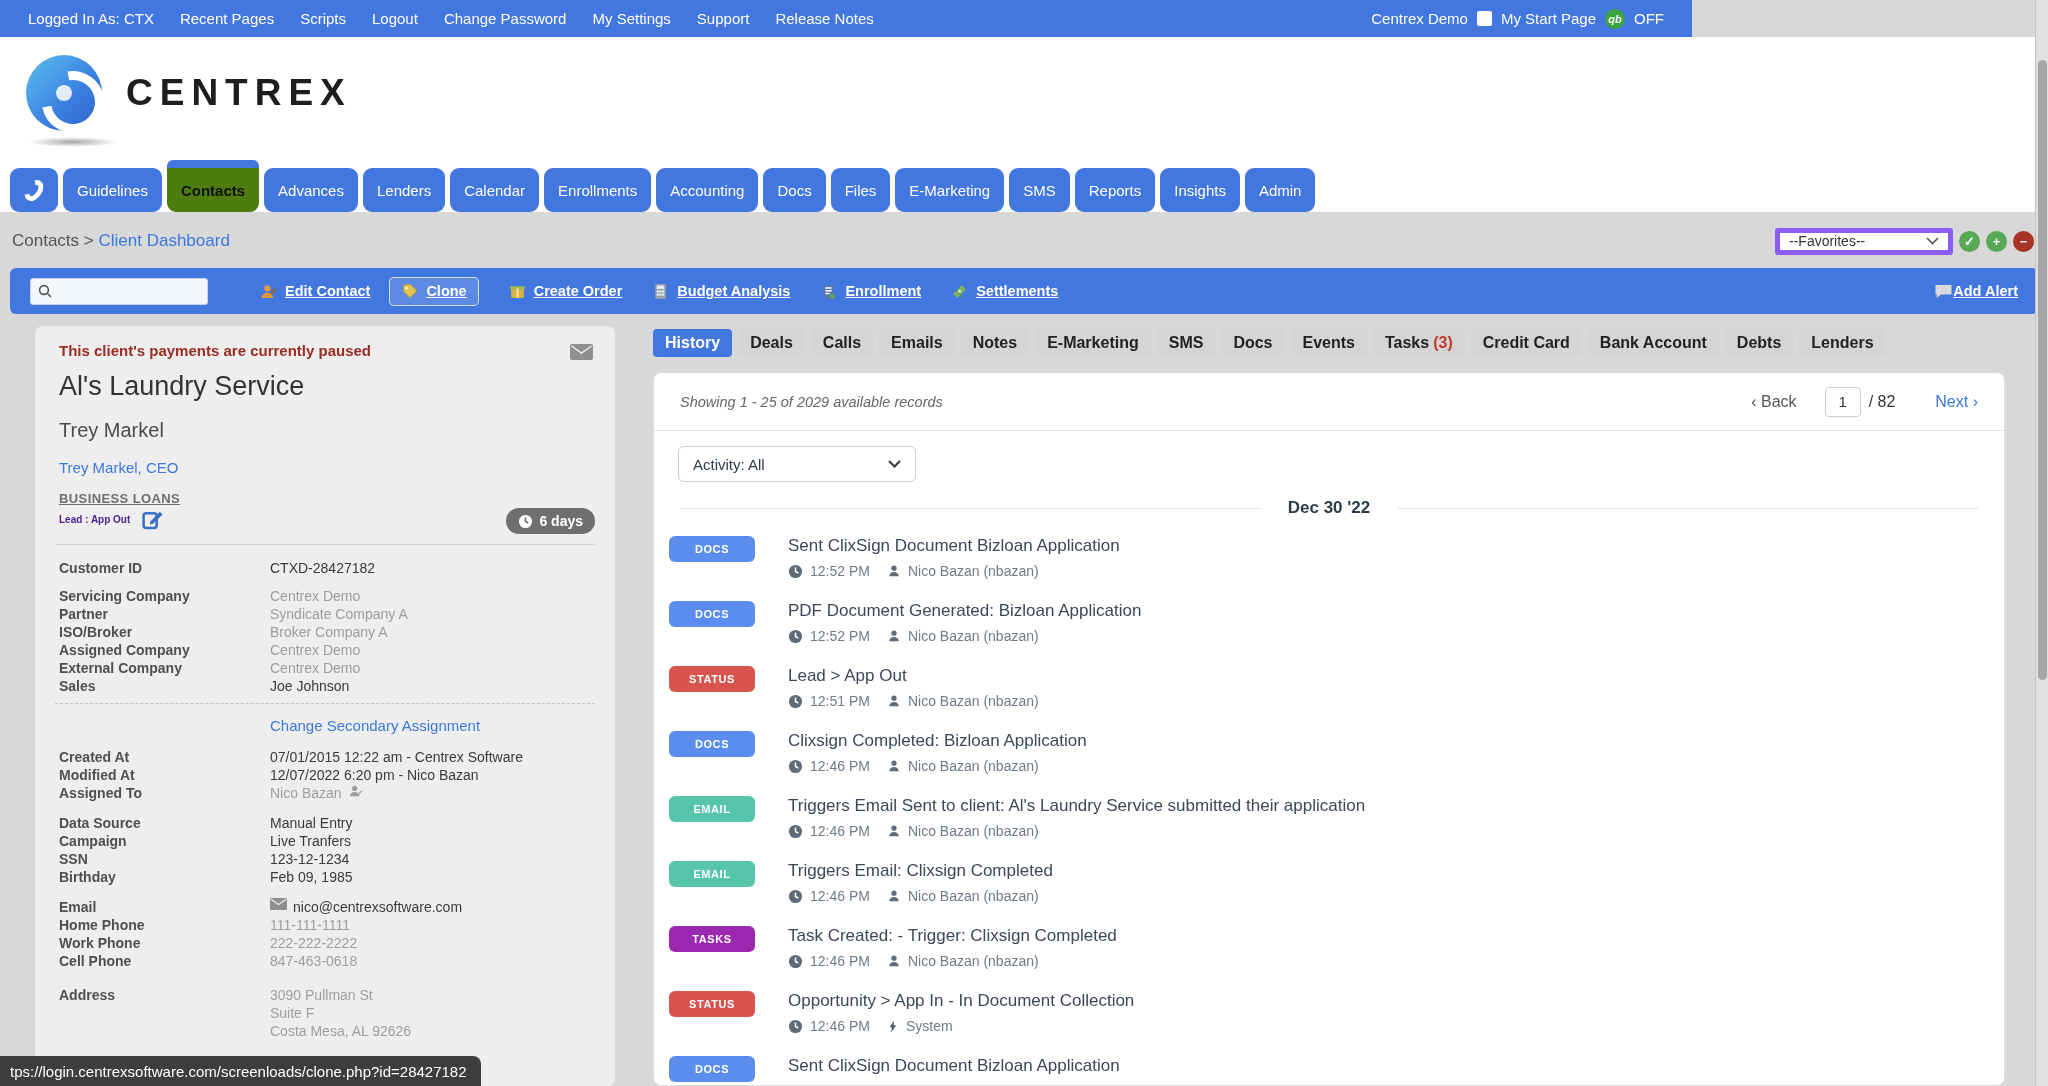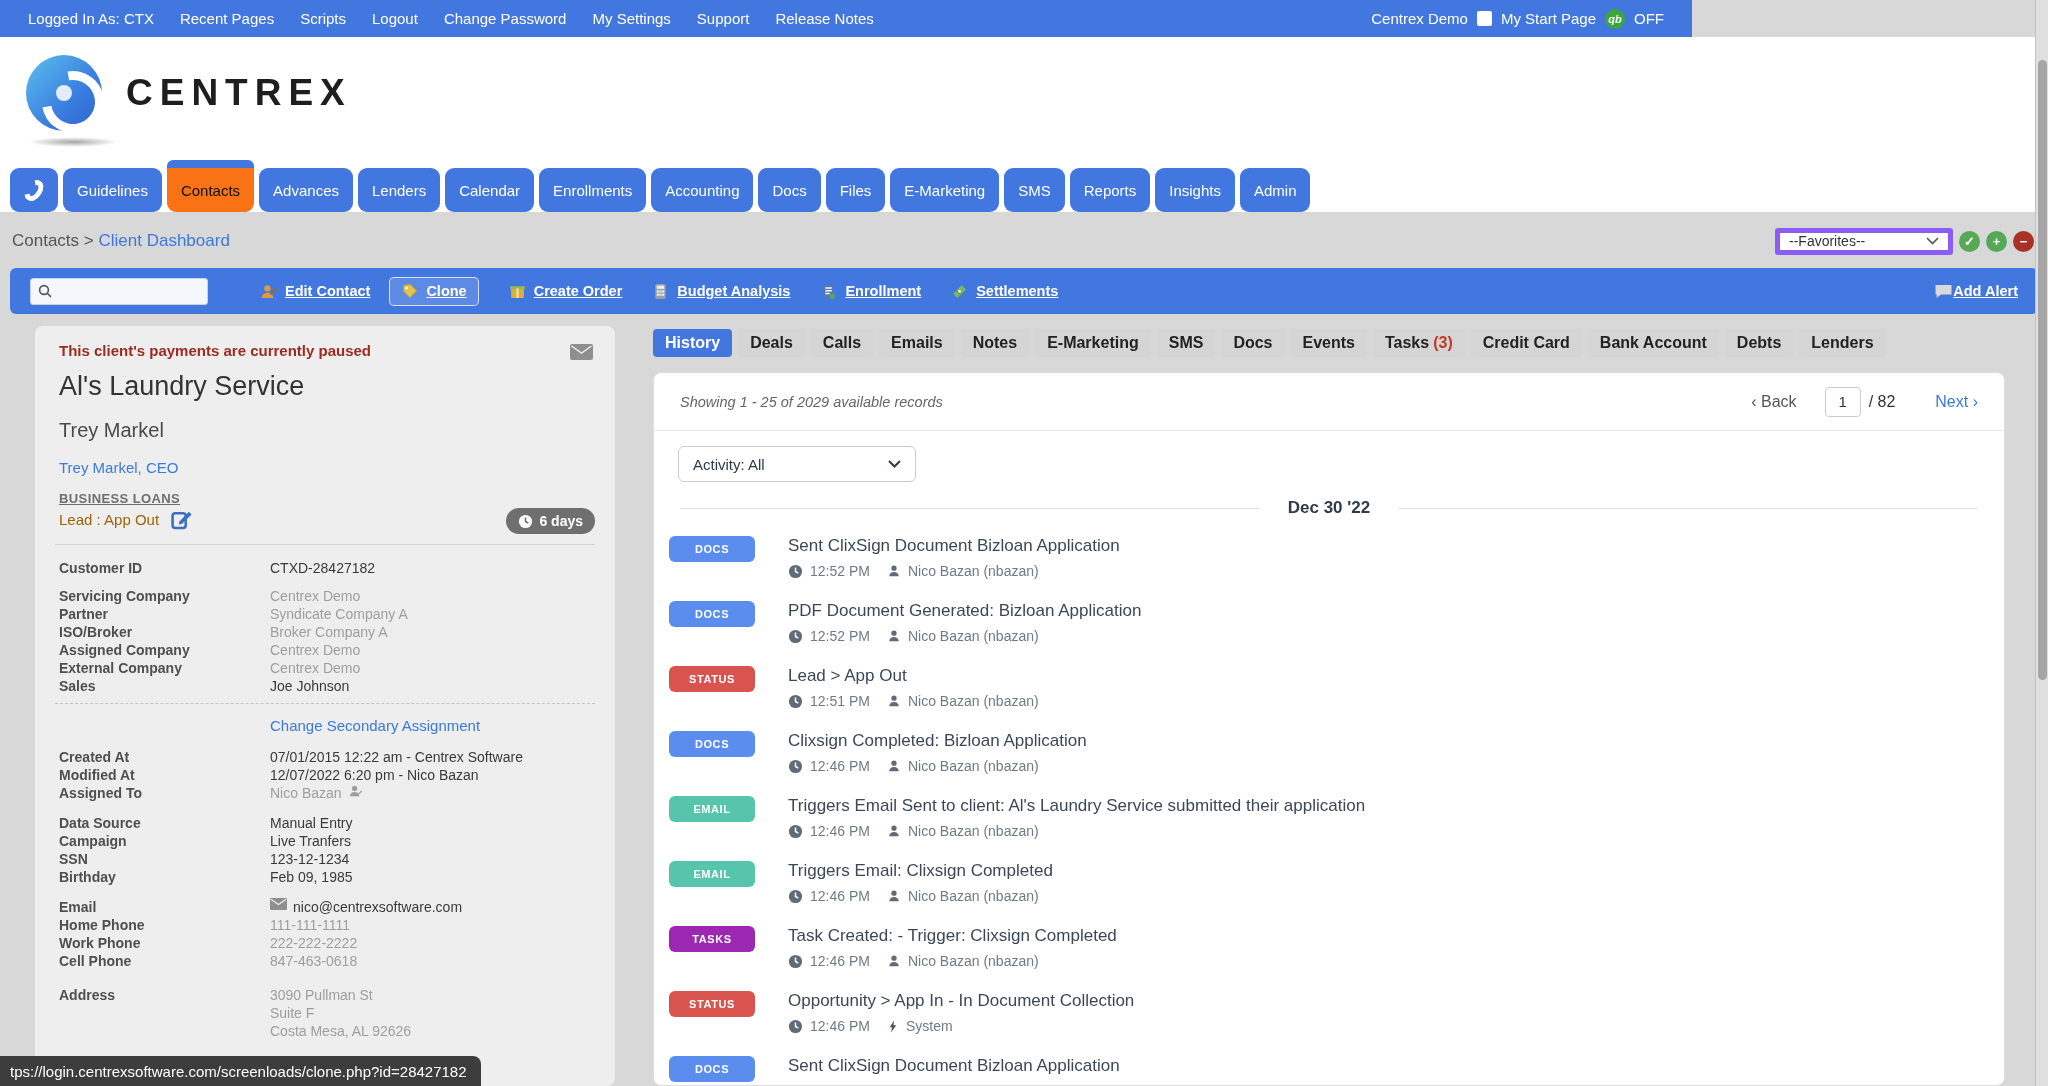--- a/index.html
+++ b/index.html
@@ -29,21 +29,21 @@
   .swirl::after{content:"";position:absolute;left:30px;top:30px;width:16px;height:16px;border-radius:50%;
     background:rgba(255,255,255,.85);}
   .logoshadow{position:absolute;top:137px;left:28px;width:90px;height:10px;border-radius:50%;
     background:radial-gradient(ellipse at center, rgba(0,0,0,.35), rgba(0,0,0,0) 70%);}
   .brand{font-size:37px;font-weight:600;letter-spacing:7px;color:#1e1e1e;}
   
   .nav{position:absolute;top:168px;left:10px;display:flex;gap:5px;height:44px;}
   .tab{background:#4377e0;color:#fff;border-radius:9px;height:44px;display:flex;align-items:center;
     padding:0 14px;font-size:15px;cursor:pointer;white-space:nowrap;}
   .tab.icononly{width:48px;justify-content:center;}
-  .tab.active{position:relative;background:#f97316;color:#111;font-weight:normal;border-radius:0 0 9px 9px;}
+  .tab.active{position:relative;background:#4d7c0f;color:#111;font-weight:bold;border-radius:0 0 9px 9px;}
   .tab.active::before{content:"";position:absolute;top:-8px;left:0;right:0;height:8px;background:#4377e0;border-radius:6px 6px 0 0;}
   .minilogo{width:27px;height:27px;border-radius:50%;position:relative;}
   .minilogo::before{content:"";position:absolute;inset:2px;border-radius:50%;border:5px solid #fff;border-left-color:transparent;transform:rotate(35deg);}
   
   .crumbrow{position:absolute;top:224px;left:12px;right:14px;height:34px;display:flex;align-items:center;}
   .crumb{font-size:17px;color:#555;}
   .crumb .cur{color:#3b79dd;}
   .crumbrow .spacer{flex:1;}
   .fav{width:178px;height:27px;background:#fff;border:5px solid #8b5cf6;border-radius:3px;display:flex;
     align-items:center;padding:0 9px;font-size:14px;color:#333;cursor:pointer;}
@@ -68,21 +68,21 @@
   
   .leftcard{position:absolute;left:35px;top:326px;width:580px;height:760px;background:#eeeeee;
     border-radius:8px;padding:16px 24px 0 24px;overflow:hidden;}
   .alerttxt{color:#9c2b20;font-weight:bold;font-size:15px;}
   .envtop{position:absolute;right:22px;top:18px;}
   .cname{font-size:27px;color:#333;margin-top:12px;}
   .ccontact{font-size:20px;color:#4a4a4a;margin-top:17px;}
   .clink{font-size:15px;color:#3b79dd;margin-top:17px;cursor:pointer;}
   .prog{font-size:13px;font-weight:bold;color:#6e6e6e;letter-spacing:.4px;text-decoration:underline;margin-top:15px;}
   .leadrow{display:flex;align-items:center;gap:12px;margin-top:3px;}
-  .leadtxt{font-size:15px;font-weight:normal;color:#a16207;}
+  .leadtxt{font-size:10px;font-weight:bold;color:#4c1d95;}
   .daysbadge{position:absolute;right:20px;top:182px;background:#6f6f6f;color:#fff;font-size:14px;font-weight:bold;
     height:26px;border-radius:13px;display:flex;align-items:center;gap:6px;padding:0 12px;}
   .hdiv{border-top:1px solid #d3d3d3;margin:14px -4px 0 -4px;}
   .dashdiv{border-top:1px dashed #c4c4c4;margin:8px -4px 0 -4px;}
   .frow{display:flex;font-size:14px;line-height:18px;}
   .flabel{width:211px;font-weight:bold;color:#4f4f4f;flex-shrink:0;}
   .fval{flex:1;color:#3a3a3a;display:flex;align-items:flex-start;gap:6px;}
   .fval.muted{color:#9e9e9e;}
   .gap14{margin-top:14px;} .gap12{margin-top:12px;} .gap10{margin-top:10px;}
   .seclink{font-size:15px;color:#3b79dd;margin:13px 0 0 211px;cursor:pointer;}

